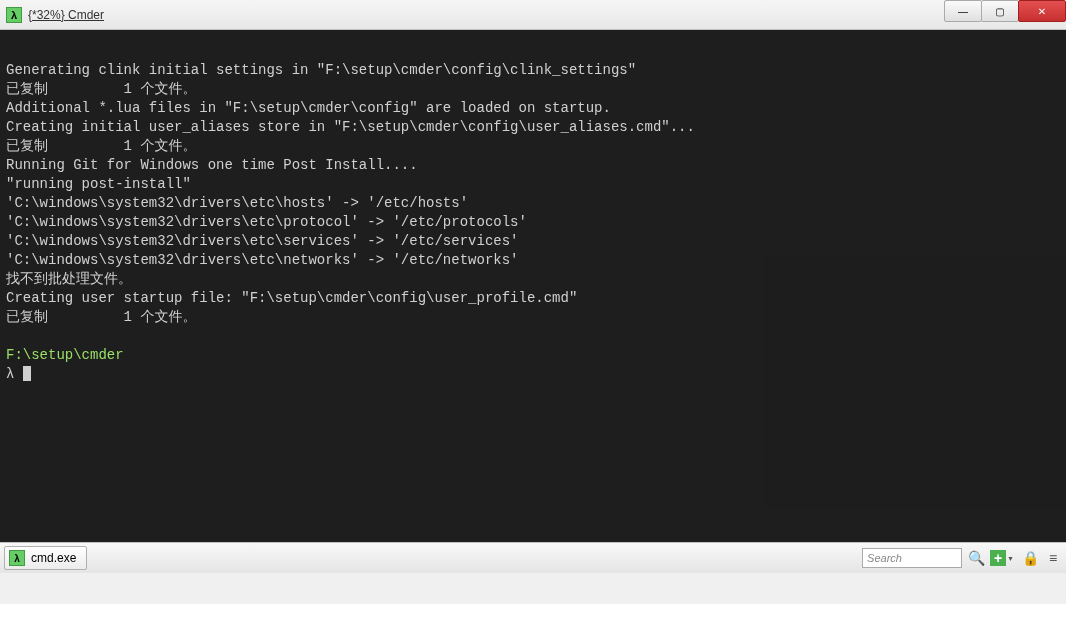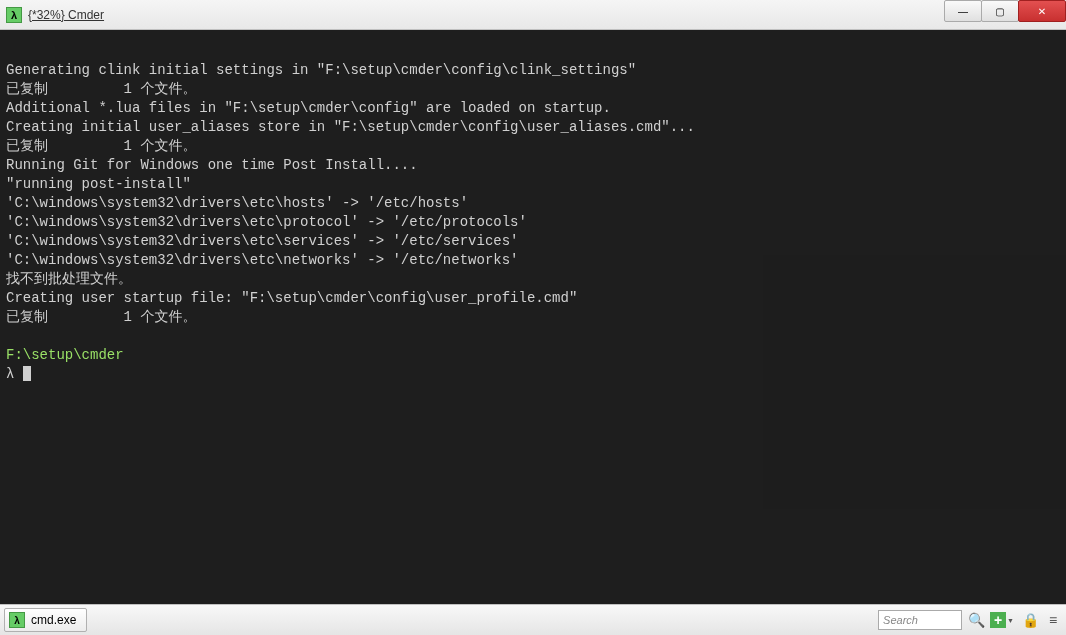--- a/index.html
+++ b/index.html
@@ -63,21 +63,21 @@
       cursor: pointer;
     }
     .win-btn.close {
       background: linear-gradient(to bottom, #e35050, #c83030);
       color: #fff;
       border-color: #a02020;
       width: 48px;
     }
     .terminal {
       background: rgba(0, 0, 0, 0.88);
-      height: 574px;
+      height: 512px;
       width: 100%;
       padding: 12px 6px 6px 6px;
       font-family: Consolas, "Courier New", monospace;
       font-size: 14px;
       line-height: 19px;
       color: #d0d0d0;
       white-space: pre;
       overflow: hidden;
       position: relative;
     }
@@ -126,21 +126,21 @@
       font-weight: bold;
       font-size: 10px;
       margin-right: 6px;
     }
     .search-container {
       margin-left: auto;
       display: flex;
       align-items: center;
     }
     .search-box {
-      width: 84px;
+      width: 100px;
       height: 20px;
       border: 1px solid #aaa;
       padding: 0 4px;
       font-size: 11px;
       color: #888;
       font-style: italic;
       display: flex;
       align-items: center;
       background: #fff;
     }

